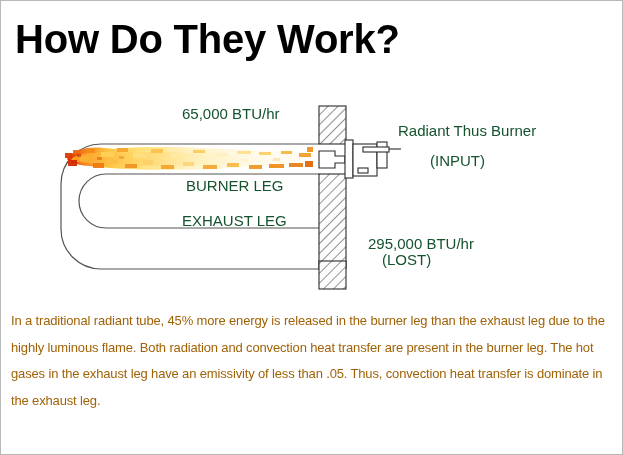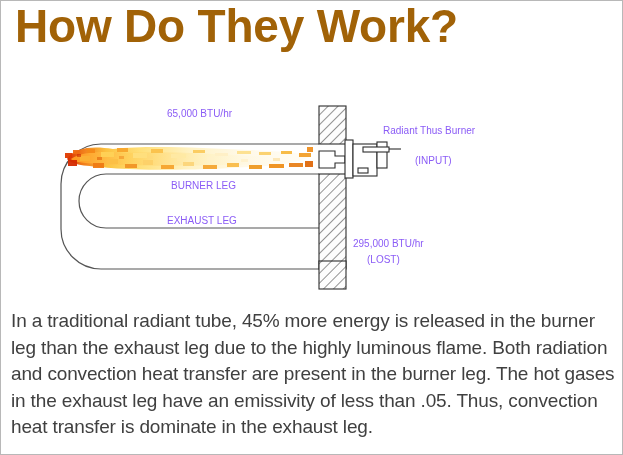--- a/index.html
+++ b/index.html
@@ -23,56 +23,57 @@
     height: 455px;
     background: #ffffff;
     border: 1px solid #b8b8b8;
     box-sizing: border-box;
   }
 
   
   #title {
     position: absolute;
     left: 14px;
-    top: 3px;
-    font-size: 46px;
+    top: 16px;
+    font-size: 40px;
     font-weight: bold;
-    color: #a16207;
+    color: #000000;
     letter-spacing: -0.2px;
     line-height: 44px;
     white-space: nowrap;
   }
 
   
   #diagram {
     position: absolute;
     left: 0px;
     top: 95px;
     width: 623px;
     height: 215px;
   }
   #diagram svg { display: block; }
 
   .dlabel {
     position: absolute;
-    font-size: 10px;
-    color: #8b5cf6;
+    font-size: 15px;
+    color: #14532d;
     white-space: nowrap;
     line-height: 15px;
+    margin-left: 15px;
   }
 
   
   #body-text {
     position: absolute;
     left: 10px;
     top: 307px;
     width: 606px;
-    font-size: 19px;
+    font-size: 13px;
     line-height: 26.5px;
-    color: #404040;
+    color: #a16207;
     white-space: pre-line;
     letter-spacing: -0.15px;
   }
 </style>
 </head>
 <body>
 
 <div id="slide">
 
   <div id="title">How Do They Work?</div>

